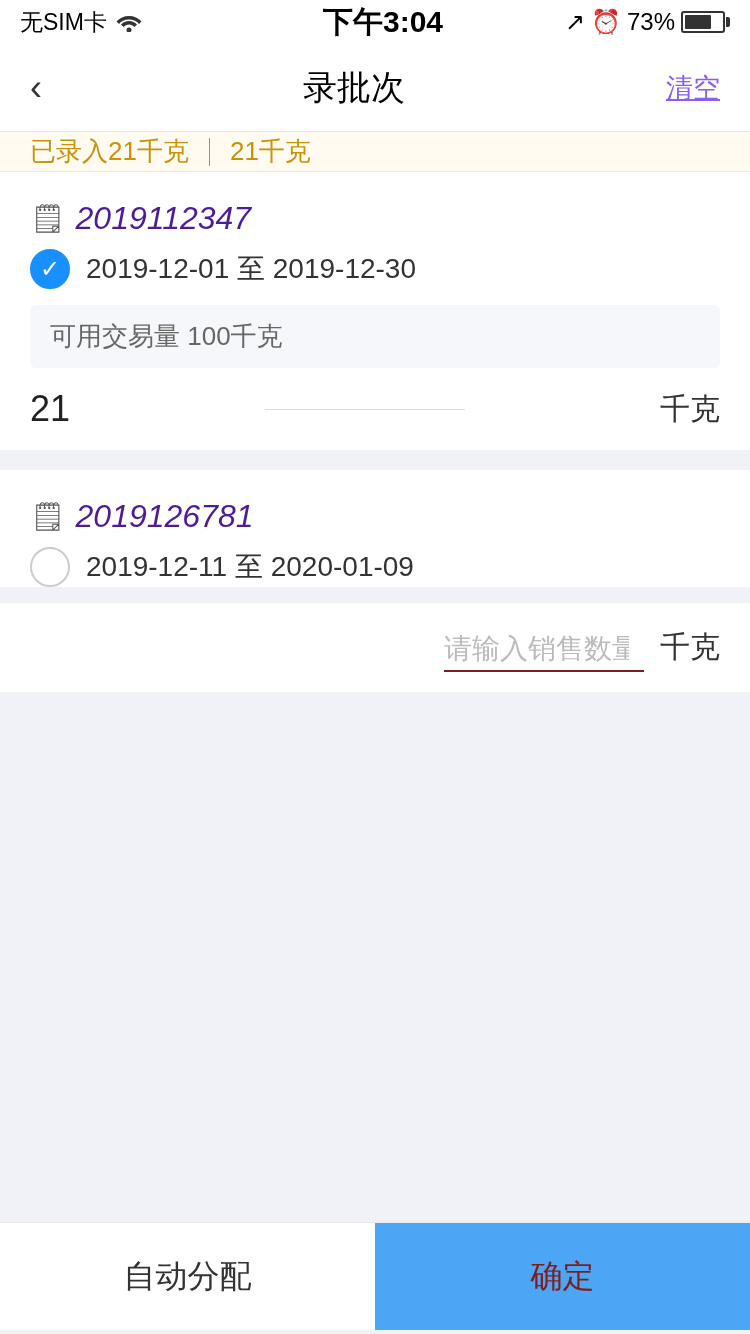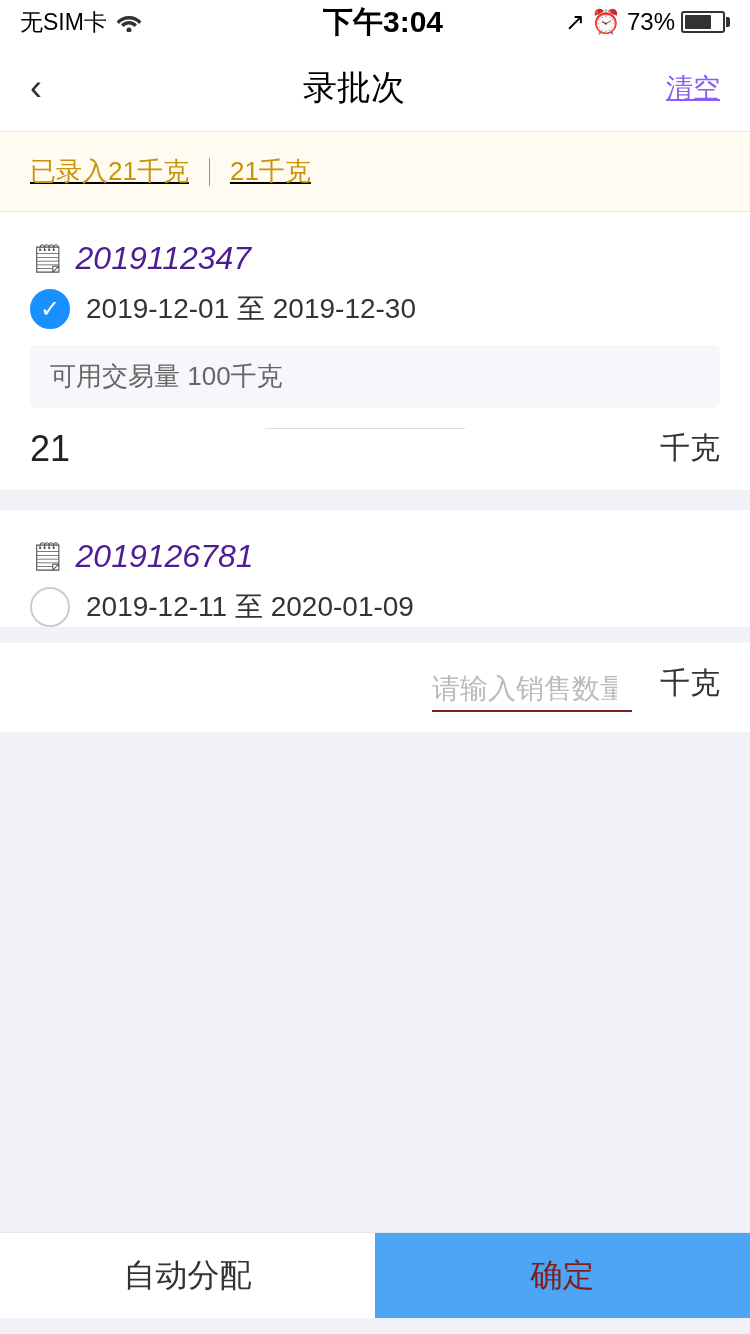--- a/index.html
+++ b/index.html
@@ -70,26 +70,25 @@
       font-size: 27px;
       color: #8b5cf6;
       cursor: pointer;
       text-decoration: underline;
     }
 
     
     .summary-bar {
       width: 750px;
       background: #fffbf0;
-      padding: 22px 30px;
+      padding: 2px 30px;
       display: flex;
       align-items: center;
       gap: 20px;
       border-bottom: 1px solid #f0e8c0;
-      text-decoration: underline;
     }
     .summary-label {
       font-size: 26px;
       color: #c8920a;
     }
     .summary-divider {
       width: 1px;
       height: 28px;
       background: #c8920a;
     }
@@ -156,25 +155,25 @@
       border-radius: 6px;
       padding: 14px 20px;
       font-size: 26px;
       color: #666;
       margin-bottom: 0;
     }
 
     
     .input-row {
       display: flex;
-      align-items: flex-start;
+      align-items: center;
       justify-content: flex-end;
       padding: 20px 30px 20px 30px;
       background: #fff;
-      gap: 28px;
+      gap: 16px;
     }
     .qty-input {
       border: none;
       border-bottom: 2px solid #7f1d1d;
       font-size: 34px;
       color: #333;
       text-align: right;
       width: 200px;
       padding: 4px 0;
       outline: none;
@@ -203,24 +202,24 @@
 
     
     .section-gap {
       height: 20px;
       background: #f0f2f7;
     }
 
     
     .bottom-bar {
       position: fixed;
-      bottom: 16px;
+      bottom: 4px;
       left: 0;
       width: 750px;
-      height: 86px;
+      height: 108px;
       display: flex;
       background: #fff;
       border-top: 1px solid #e8e8e8;
     }
     .btn-auto {
       flex: 1;
       display: flex;
       align-items: center;
       justify-content: center;
       font-size: 32px;

